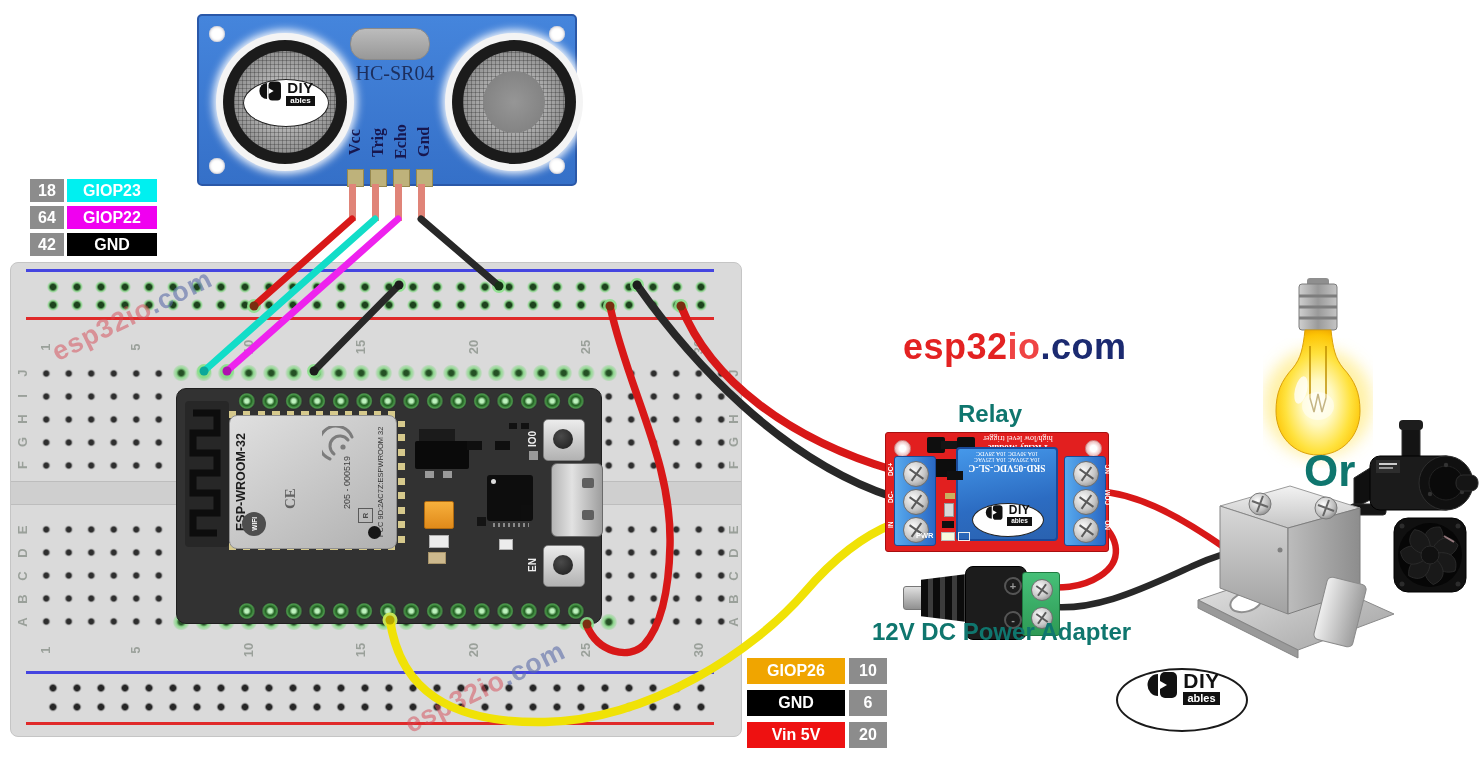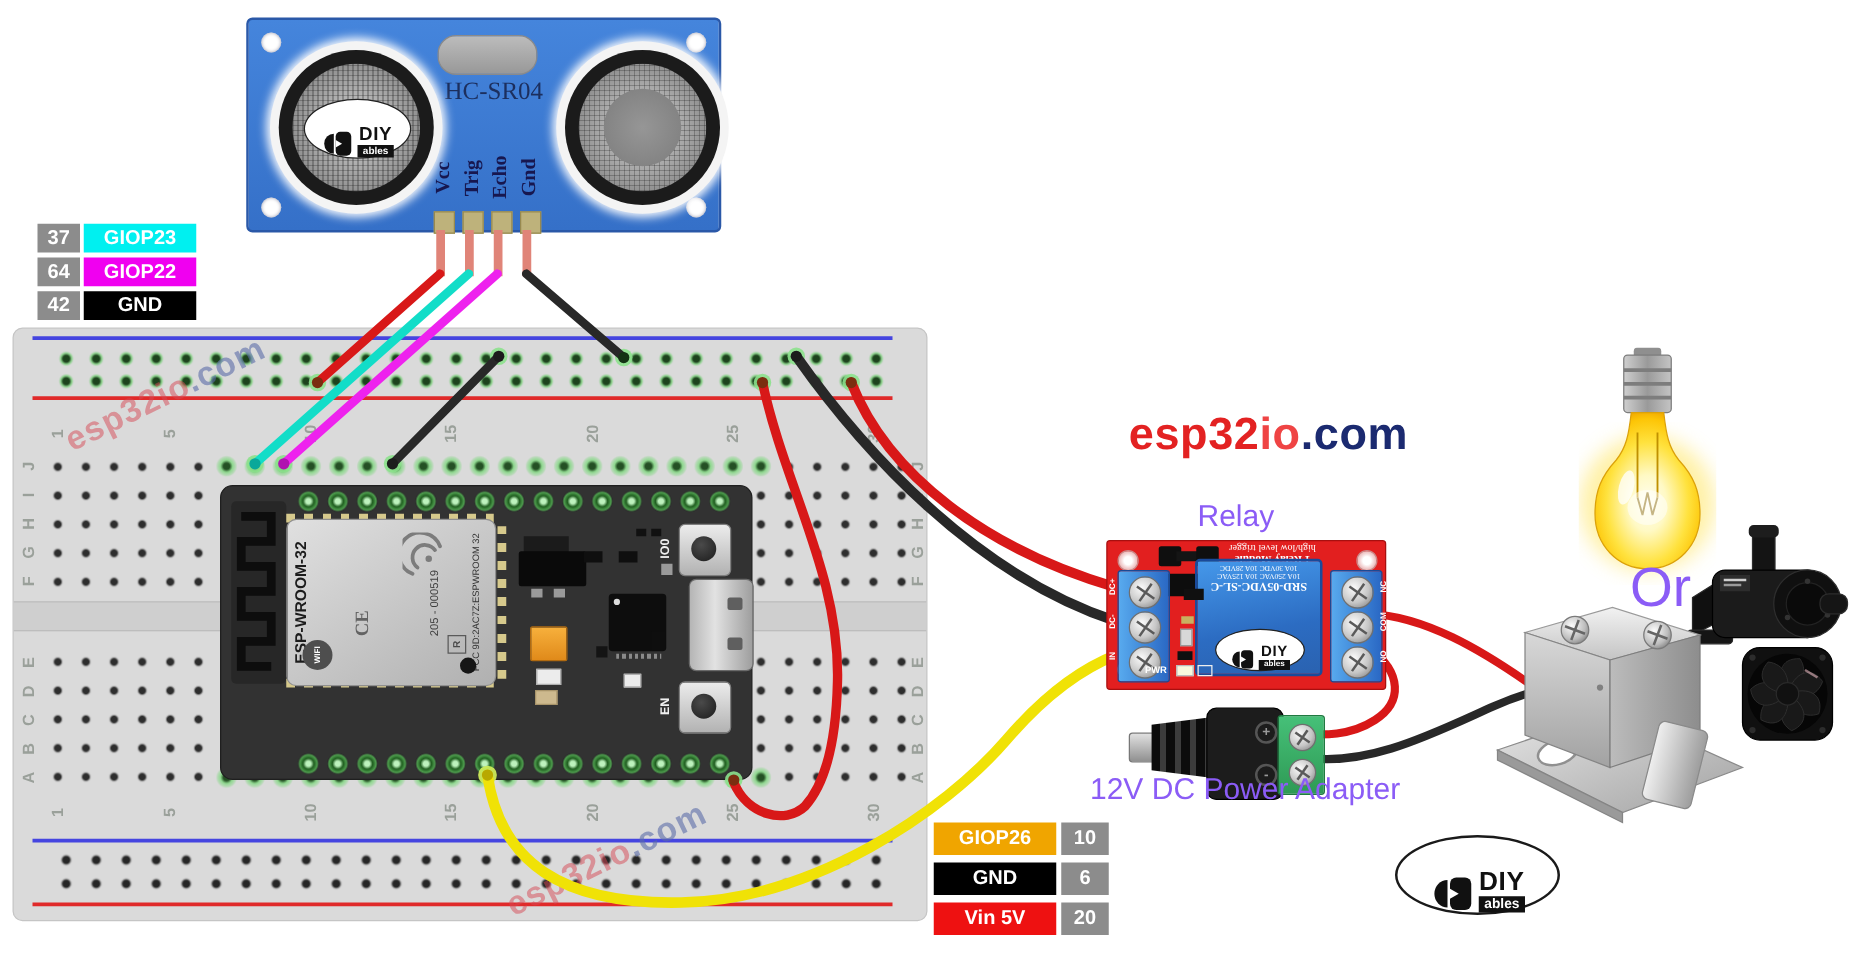--- a/index.html
+++ b/index.html
@@ -22,27 +22,27 @@
   .pinsrow{height:20px;background-image:radial-gradient(circle,#bdf2bd 2px,#1e5c1e 4.4px,#4e9e4e 7px,#2c2c2c 8.4px,transparent 9px);background-size:23.5px 20px;}
   .shield{left:52px;top:26px;width:166px;height:132px;background:linear-gradient(145deg,#e0e0e0,#b0b0b0);border:1px solid #8f8f8f;border-radius:8px;}
   .btn{width:40px;height:40px;background:linear-gradient(#ececec,#b2b2b2);border:1px solid #7f7f7f;border-radius:5px;}
   .btn i{position:absolute;left:9px;top:9px;width:20px;height:20px;border-radius:50%;background:radial-gradient(circle at 40% 35%,#4a4a4a,#1b1b1b);}
   
   .screw{position:absolute;border-radius:50%;background:radial-gradient(circle at 38% 35%,#fbfbfb,#c6c6c6 55%,#8a8a8a 88%);border:1px solid #6f6f6f;}
   .screw::before,.screw::after{content:"";position:absolute;left:15%;top:calc(50% - 1px);width:70%;height:2px;background:#5a5a5a;}
   .screw::before{transform:rotate(35deg);} .screw::after{transform:rotate(-55deg);}
   
   .pinlab{position:absolute;display:flex;align-items:center;justify-content:center;color:#fff;font:700 16px "Liberation Sans",sans-serif;}
-  .bluetxt{color:#8b5cf6;font-weight:400;}
+  .bluetxt{color:#0f766e;font-weight:700;}
   
   .tblock{position:absolute;background:linear-gradient(90deg,#58aaee,#2a68c4);border:1px solid #1a4a96;border-radius:3px;}
   .mounthole{position:absolute;width:15px;height:15px;border-radius:50%;background:radial-gradient(circle,#ffffff 30%,#f0caca 60%,#dd9a9a 100%);border:1px solid #cc8888;}
   .rsmd{position:absolute;}
   
-  .oval{display:flex;align-items:flex-end;justify-content:center;gap:3px;border-radius:50%;}
+  .oval{display:flex;align-items:flex-start;justify-content:center;gap:3px;border-radius:50%;}
   .oval .dtxt{display:flex;flex-direction:column;align-items:center;line-height:1;}
   .oval .d1{font-weight:800;color:#111;letter-spacing:.5px;}
   .oval .d2{background:#111;color:#fff;font-weight:700;padding:1px 4px;margin-top:1px;}
   svg.wires{position:absolute;left:0;top:0;}
   svg.wires path{fill:none;}
   .mesh{background-color:#a0a0a0;background-image:
     repeating-linear-gradient(0deg,rgba(30,30,30,.28) 0 1px,transparent 1px 4px),
     repeating-linear-gradient(90deg,rgba(30,30,30,.28) 0 1px,transparent 1px 4px),
     radial-gradient(circle,#b8b8b8 30%,#8d8d8d 75%,#6f6f6f 100%);border-radius:50%;}
 </style>
@@ -253,21 +253,21 @@
       <circle cx="399" cy="285" r="4.5" fill="#1c1c1c"></circle>
         <circle cx="314" cy="371" r="4.5" fill="#1c1c1c"></circle>
       <circle cx="610" cy="306" r="4.5" fill="#7a2e10"></circle>
         <circle cx="681" cy="306" r="4.5" fill="#7a2e10"></circle>
       <circle cx="637" cy="285" r="4.5" fill="#1c1c1c"></circle>
         <circle cx="390" cy="620" r="4.5" fill="#b8a800"></circle>
       <circle cx="587" cy="624" r="4.5" fill="#7a2e10"></circle>
     </g>
   </svg>
 
-  <div class="pinlab" style="left:30px;top:179px;width:34px;height:23px;background:#8c8c8c;">37</div>
+  <div class="pinlab" style="left:30px;top:179px;width:34px;height:23px;background:#8c8c8c;">18</div>
   <div class="pinlab" style="left: 67px; top: 179px; width: 90px; height: 23px; background: rgb(0, 240, 240);">GIOP23</div>
   <div class="pinlab" style="left:30px;top:206px;width:34px;height:23px;background:#8c8c8c;">64</div>
   <div class="pinlab" style="left: 67px; top: 206px; width: 90px; height: 23px; background: rgb(240, 0, 240);">GIOP22</div>
   <div class="pinlab" style="left:30px;top:233px;width:34px;height:23px;background:#8c8c8c;">42</div>
   <div class="pinlab" style="left: 67px; top: 233px; width: 90px; height: 23px; background: rgb(0, 0, 0);">GND</div>
 
   <div class="pinlab" style="left: 747px; top: 658px; width: 98px; height: 26px; background: rgb(240, 165, 0);">GIOP26</div>
   <div class="pinlab" style="left:849px;top:658px;width:38px;height:26px;background:#8c8c8c;">10</div>
   <div class="pinlab" style="left: 747px; top: 690px; width: 98px; height: 26px; background: rgb(0, 0, 0);">GND</div>
   <div class="pinlab" style="left:849px;top:690px;width:38px;height:26px;background:#8c8c8c;">6</div>

